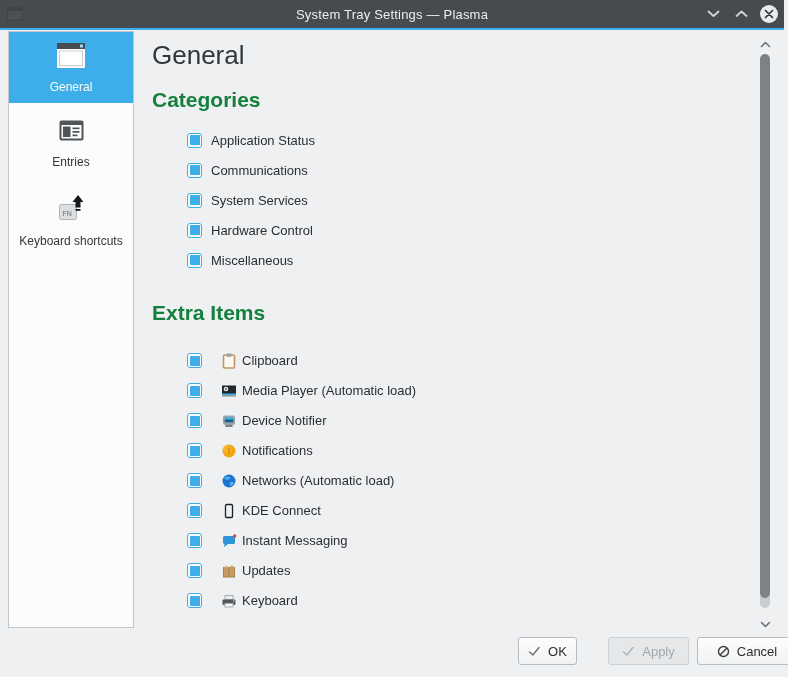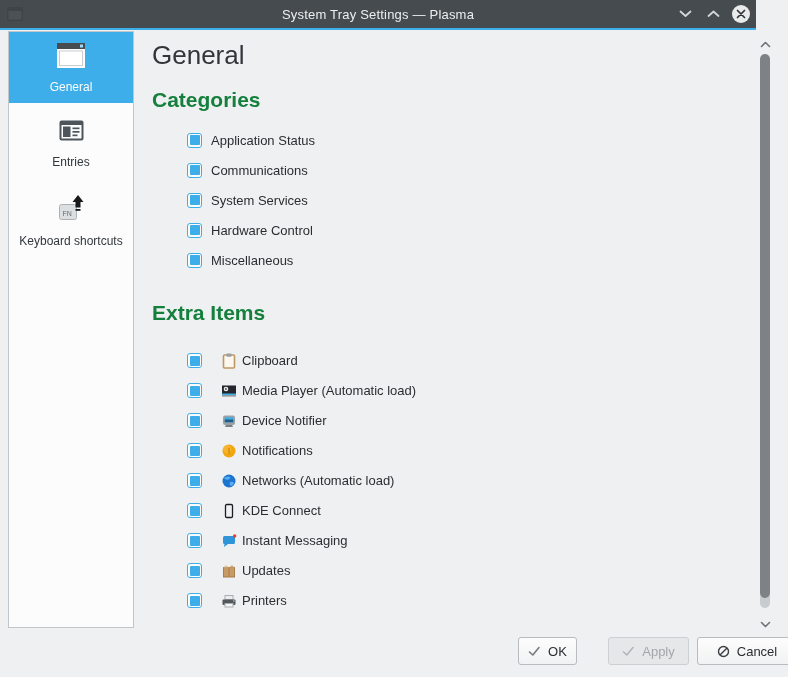--- a/index.html
+++ b/index.html
@@ -6,21 +6,21 @@
   body{
     width:788px;height:677px;position:relative;overflow:hidden;
     background:#eff0f1;
     font-family:"Liberation Sans",sans-serif;
     -webkit-font-smoothing:antialiased;
   }
   
   .titlebar{
     position:absolute;top:0;left:0;width:756px;height:28px;
     background:#464b50;border-bottom:2px solid #3daee9;
-    display:flex;align-items:center;
+    display:flex;align-items:center;padding-left:28px;
   }
   .titlebar-appicon{position:absolute;left:5px;top:4px;opacity:.3;}
   .titlebar-title{
     position:absolute;left:0;right:0;text-align:center;
     color:#eceeef;font-size:13px;letter-spacing:.2px;
   }
   .win-controls{position:absolute;right:6px;top:0;height:28px;display:flex;align-items:center;gap:10px;}
   .win-btn{width:18px;height:18px;display:flex;align-items:center;justify-content:center;cursor:pointer;}
   .close-btn{background:#e9ebeb;border-radius:50%;}
   
@@ -288,21 +288,21 @@
           <span class="fill"></span>
         </span>
         <span class="item-icon">
           <svg width="16" height="16" viewBox="0 0 16 16">
             <rect x="4" y="2.5" width="8" height="4" fill="#eceeee" stroke="#a9aeb2" stroke-width="1"></rect>
             <rect x="1.5" y="6.5" width="13" height="5.5" rx="1" fill="#53575b"></rect>
             <rect x="4" y="10.5" width="8" height="3.5" fill="#f5f6f6" stroke="#a9aeb2" stroke-width="1"></rect>
             <circle cx="12.8" cy="8" r="0.8" fill="#9fd8f5"></circle>
           </svg>
         </span>
-        <span class="item-label">Printers</span>
+        <span class="item-label">Keyboard</span>
       </div>
     </div>
 </div>
 
 <div class="scrollbar">
   <span class="sb-arrow sb-up">
     <svg width="11" height="7" viewBox="0 0 11 7">
         <polyline points="1.5,5.5 5.5,1.5 9.5,5.5" fill="none" stroke="#6e7377" stroke-width="1.6" stroke-linecap="round" stroke-linejoin="round"></polyline>
       </svg>
   </span>

